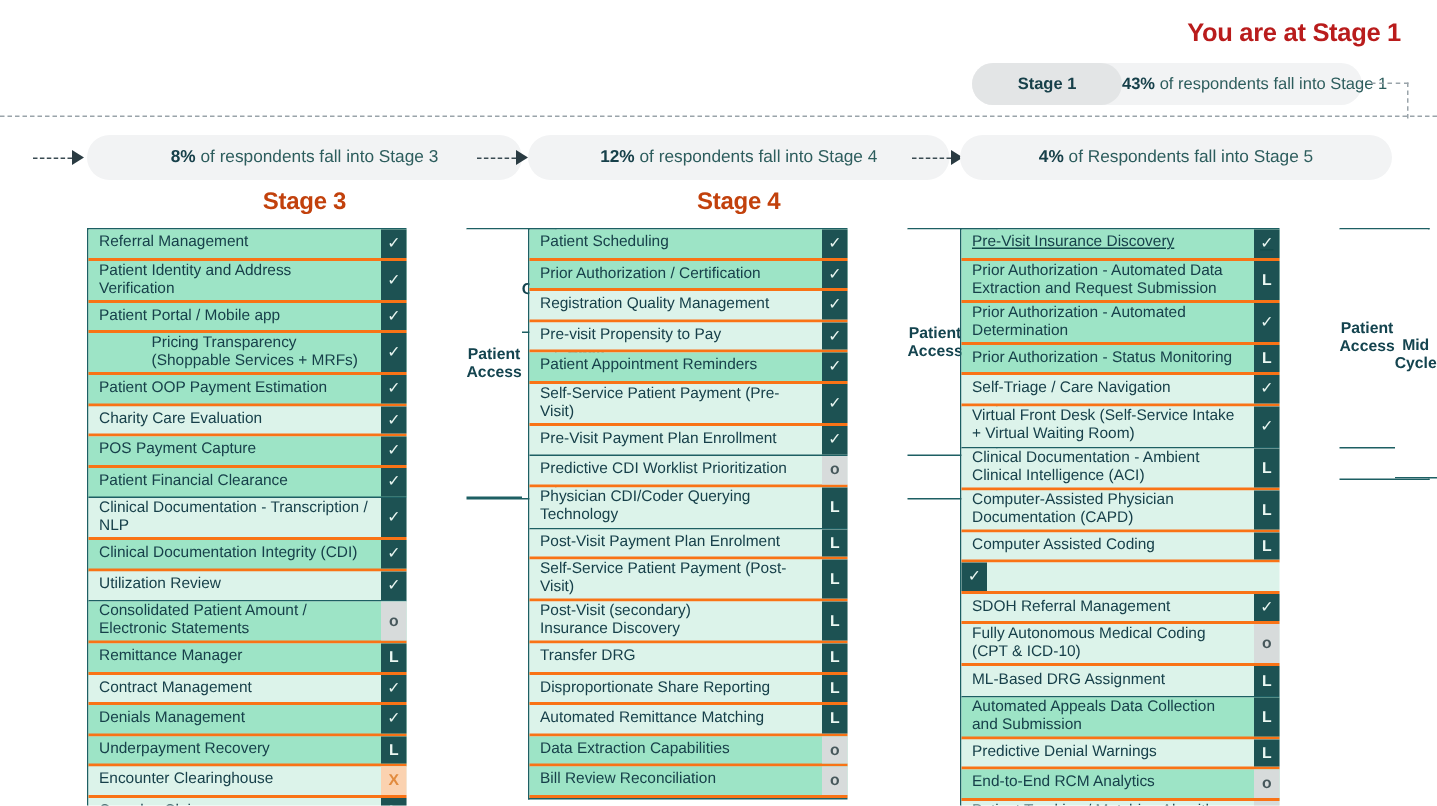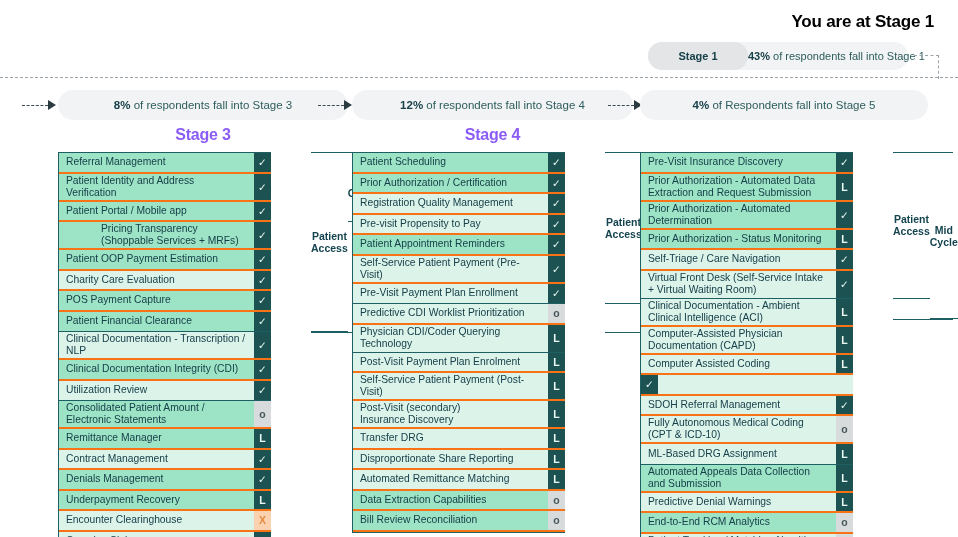--- a/index.html
+++ b/index.html
@@ -7,21 +7,21 @@
     width:958px;height:537px;overflow:hidden;
     background:#ffffff;
     font-family:"Liberation Sans","DejaVu Sans",sans-serif;
     color:#144a4a;
     position:relative;
   }
   
   .top-area{position:absolute;left:0;top:0;width:958px;height:78px;}
   .you-are-at{
     position:absolute;right:24px;top:12px;
-    font-size:17px;font-weight:bold;color:#000000;letter-spacing:-.2px;
+    font-size:17px;font-weight:bold;color:#b91c1c;letter-spacing:-.2px;
     white-space:nowrap;
   }
   .stage1-pill{
     position:absolute;left:648px;top:42px;
     height:28px;width:260px;
     background:#f2f3f4;border-radius:14px;
     display:flex;align-items:center;
   }
   .stage1-chip{
     height:28px;min-width:72px;padding:0 14px;
@@ -60,21 +60,21 @@
   }
   .arrow .ln{flex:1;border-top:1.5px dashed #3a4b52;}
   .arrow .tip{
     width:0;height:0;border-left:8px solid #2a3b42;
     border-top:5px solid transparent;border-bottom:5px solid transparent;
   }
 
   
   .stage-title{
     position:absolute;top:126px;height:20px;
-    font-size:16px;font-weight:bold;color:#8b5cf6;
+    font-size:16px;font-weight:bold;color:#c2410c;
     text-align:center;letter-spacing:-.2px;
   }
 
   
   .col{position:absolute;top:152px;display:flex;align-items:flex-start;}
   .rows{border:1.5px solid #1d5f63;border-right:none;box-sizing:border-box;}
   .row{
     display:flex;align-items:stretch;
     border-bottom:2px solid #f97316;
     box-sizing:border-box;
@@ -317,21 +317,21 @@
         </div>
       </div>
       <div class="cats" style="width: 60px;">
         <div class="cat" style="height: 151px;">Patient Access</div>
         <div class="cat" style="height: 48.5px;">Mid Cycle</div>
         <div class="cat" style="height: 179px;">Back Office</div>
       </div>
     </div>
     <div class="col" style="left: 640px;">
       <div class="rows" style="width: 213px;">
-        <div class="row bg-green" style="height: 20.5px;">
+        <div class="row bg-green" style="height: 20.5px; text-decoration: underline;">
           <div class="lbl">Pre-Visit Insurance Discovery</div>
           <div class="mk mk-check">✓</div>
         </div>
         <div class="row bg-green" style="height: 28px;">
           <div class="lbl">Prior Authorization - Automated Data Extraction and Request Submission</div>
           <div class="mk mk-l">L</div>
         </div>
         <div class="row bg-green" style="height: 28px;">
           <div class="lbl">Prior Authorization - Automated Determination</div>
           <div class="mk mk-check">✓</div>

